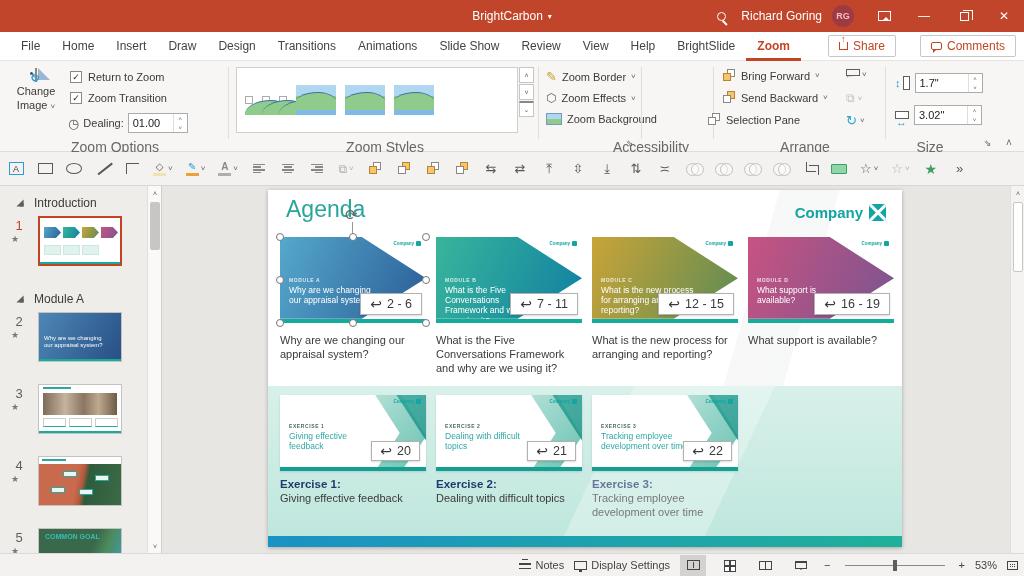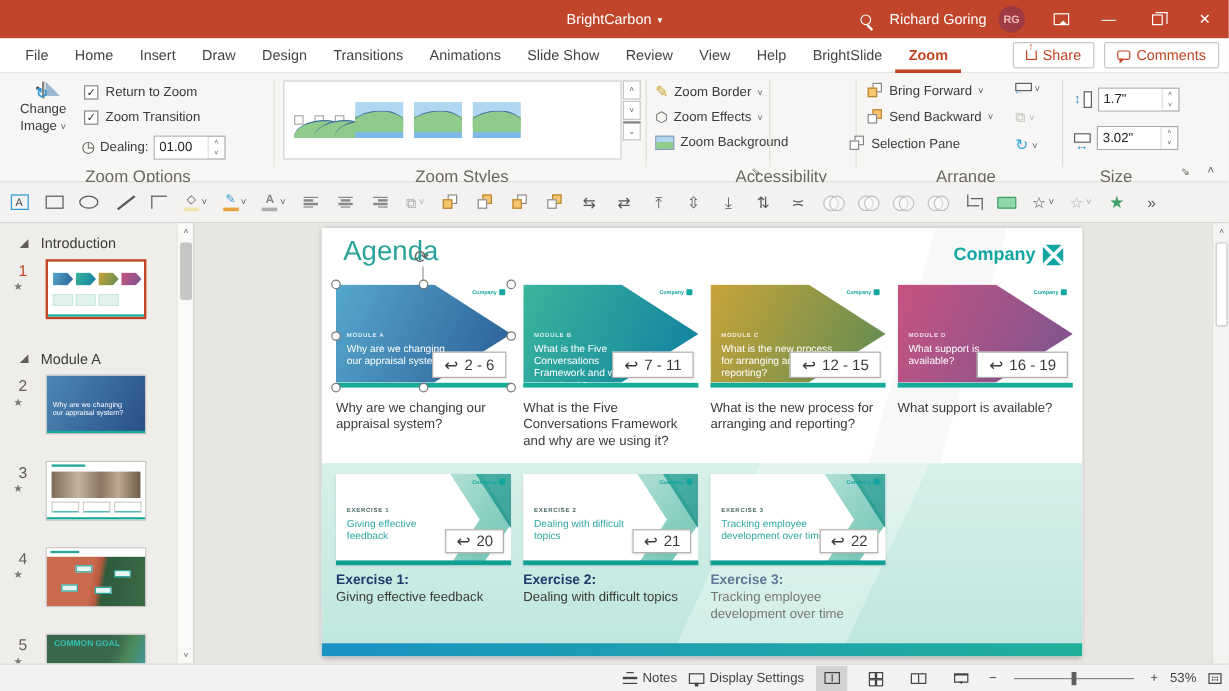--- a/index.html
+++ b/index.html
@@ -17,21 +17,21 @@
   .avatar { width:22px; height:22px; border-radius:50%; background:#9E3A41; color:#F2BDBE; font-size:9px; font-weight:bold; display:flex; align-items:center; justify-content:center; margin:0 10px; }
   .restore-glyph { width:9px; height:9px; border:1px solid #fff; position:relative; }
   .restore-glyph::before { content:""; position:absolute; left:2px; top:-3px; width:9px; height:9px; border:1px solid #fff; border-left:none; border-bottom:none; }
   .rdo-glyph { width:13px; height:10px; border:1px solid #fff; position:relative; }
   .rdo-glyph::after { content:""; position:absolute; left:4px; top:2px; border:3px solid transparent; border-bottom-color:#fff; }
 
   
   .tabrow { position:absolute; left:0; top:32px; width:1024px; height:29px; background:#FFFFFF; display:flex; align-items:center; padding-left:10px; gap:0; border-bottom:1px solid #E6E4E2; }
   .rtab { padding:0 11px; height:29px; display:flex; align-items:center; font-size:12px; color:#444; cursor:default; }
   .rtab.active { color:var(--accent,#C24523); font-weight:bold; box-shadow:inset 0 -3px 0 var(--accent,#C24523); }
-  .tab-actions { position:absolute; right:8px; top:35px; display:flex; gap:8px; }
+  .tab-actions { position:absolute; right:8px; top:35px; display:flex; gap:24px; }
   .act-btn { display:flex; align-items:center; gap:5px; border:1px solid #C8C6C4; border-radius:2px; padding:3px 10px; color:var(--accent,#C24523); font-size:12px; background:#fff; }
   .share-glyph { width:9px; height:8px; border:1.2px solid var(--accent,#C24523); border-top:none; position:relative; }
   .share-glyph::after { content:"↑"; position:absolute; left:1px; top:-8px; font-size:9px; }
   .bubble-glyph { width:11px; height:8px; border:1.2px solid var(--accent,#C24523); border-radius:2px; position:relative; }
   .bubble-glyph::after { content:""; position:absolute; left:1px; bottom:-4px; border:2.5px solid transparent; border-top-color:var(--accent,#C24523); border-left-color:var(--accent,#C24523); }
 
   
   .ribbon { position:absolute; left:0; top:61px; width:1024px; height:91px; background:var(--ribbon-bg,#F7F6F4); border-bottom:1px solid #DFDDDB; font-size:11px; color:#3B3A39; }
   .vsep { position:absolute; top:6px; height:72px; width:1px; background:#E1DFDD; }
   .grouplabel { position:absolute; top:78px; font-size:14px; color:var(--muted,#696764); text-align:center; }
@@ -729,21 +729,21 @@
       </div>
       <div class="cv-scroll">
         <span class="sb-arrow" style="top:0">˄</span>
         <span class="sb-thumbbar" style="top:16px;height:70px;background:#fff;border:1px solid #C8C6C4"></span>
       </div>
     </div>
   </div>
 
   <div class="statusbar">
     <div class="sb-right">
-      <span style="display:flex;align-items:center;gap:4px">
+      <span style="display:flex;gap:4px">
         <span class="notes-g">
             <i></i>
             <i></i>
             <i></i>
           </span>
         <span>Notes</span>
       </span>
       <span style="display:flex;align-items:center;gap:4px">
         <span class="mon-g"></span>
         <span>Display Settings</span>

